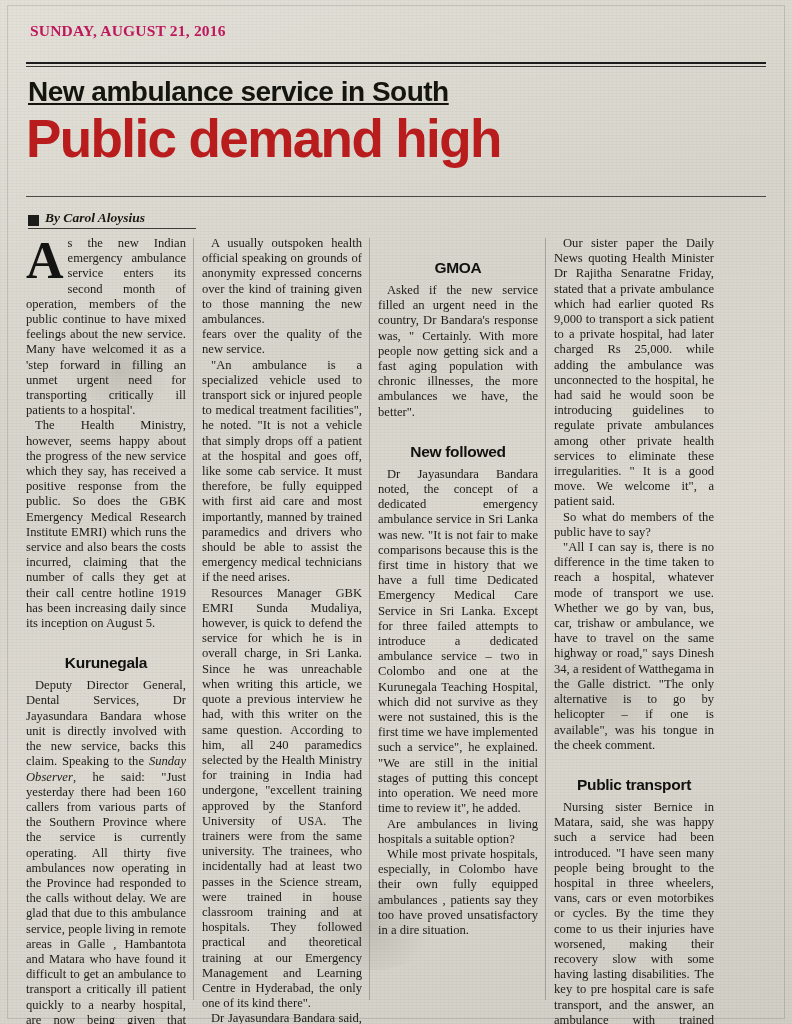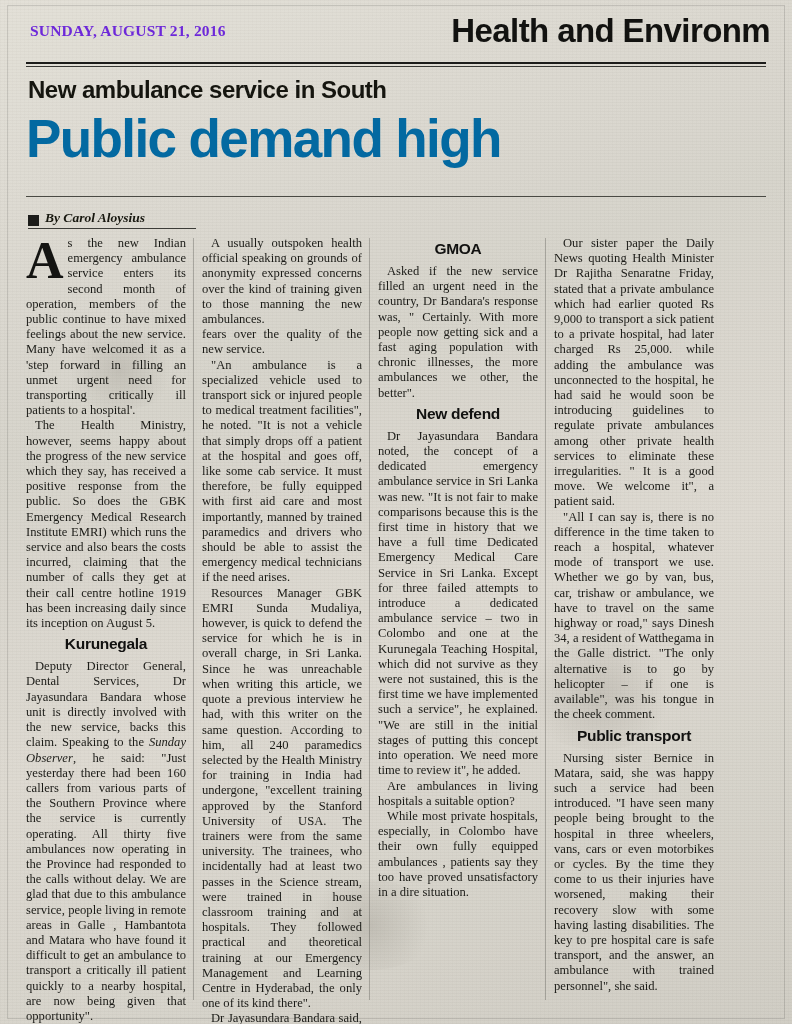--- a/index.html
+++ b/index.html
@@ -44,21 +44,21 @@
     height: 48px;
   }
   .masthead-date {
     position: absolute;
     left: 4px;
     top: 6px;
     font-family: "Liberation Serif", serif;
     font-size: 15.5px;
     font-weight: bold;
     letter-spacing: 0.2px;
-    color: #6d28d9;
+    color: #be185d;
   }
   .masthead-section {
     position: absolute;
     right: -4px;
     top: -4px;
     font-family: "Liberation Sans", sans-serif;
     font-size: 33px;
     font-weight: bold;
     letter-spacing: -0.6px;
     color: #121210;
@@ -77,36 +77,37 @@
     height: 1px;
     background: #383834;
   }
   
   .kicker {
     position: absolute;
     left: 28px;
     top: 76px;
     width: 720px;
     font-family: "Liberation Sans", sans-serif;
-    font-size: 24px;
+    font-size: 28px;
     font-weight: bold;
     letter-spacing: -0.5px;
     color: #15150f;
+    text-decoration: underline;
   }
   .headline {
     position: absolute;
     left: 26px;
     top: 112px;
     width: 740px;
     font-family: "Liberation Sans", sans-serif;
     font-size: 53px;
     font-weight: bold;
     letter-spacing: -1.6px;
     line-height: 1.02;
-    color: #0369a1;
+    color: #b91c1c;
   }
   .rule-under-head {
     position: absolute;
     left: 26px;
     top: 196px;
     width: 740px;
     height: 1px;
     background: #4a4a44;
   }
   
@@ -189,21 +190,21 @@
     line-height: 42px;
     font-weight: bold;
     margin: 4px 4px 0 0;
     color: #141412;
   }
   .subhead {
     font-family: "Liberation Sans", sans-serif;
     font-size: 15.5px;
     font-weight: bold;
     text-align: center;
-    margin: 4px 0 6px 0;
+    margin: 23px 0 6px 0;
     color: #111110;
     letter-spacing: -0.3px;
   }
   .italic { font-style: italic; }
   
   .blotch {
     position: absolute;
     border-radius: 50%;
     pointer-events: none;
     background: radial-gradient(circle, rgba(120,115,105,0.22) 0%, rgba(120,115,105,0) 70%);
@@ -215,21 +216,20 @@
 <div class="page">
   <div class="paper-texture"></div>
   <div class="sheet"></div>
 
   <div class="blotch" style="left:60px; top:330px; width:120px; height:80px;"></div>
   <div class="blotch" style="left:520px; top:640px; width:160px; height:110px;"></div>
   <div class="blotch" style="left:300px; top:880px; width:140px; height:90px;"></div>
 
   <div class="masthead">
     <div class="masthead-date">SUNDAY, AUGUST 21, 2016</div>
-    <div class="masthead-section">Health and Environm</div>
   </div>
   <div class="rule-top"></div>
   <div class="rule-top thin"></div>
 
   <div class="kicker">New ambulance service in South</div>
   <div class="headline">Public demand high</div>
   <div class="rule-under-head"></div>
 
   <div class="byline">
     <span class="byline-sq"></span>
@@ -252,31 +252,32 @@
       <p class="body">A usually outspoken health official speaking on grounds of anonymity expressed concerns over the kind of training given to those manning the new ambulances.</p>
       <p class="body noindent">fears over the quality of the new service.</p>
       <p class="body">"An ambulance is a specialized vehicle used to transport sick or injured people to medical treatment facilities", he noted. "It is not a vehicle that simply drops off a patient at the hospital and goes off, like some cab service. It must therefore, be fully equipped with first aid care and most importantly, manned by trained paramedics and drivers who should be able to assist the emergency medical technicians if the need arises.</p>
       <p class="body">Resources Manager GBK EMRI Sunda Mudaliya, however, is quick to defend the service for which he is in overall charge, in Sri Lanka. Since he was unreachable when writing this article, we quote a previous interview he had, with this writer on the same question. According to him, all 240 paramedics selected by the Health Ministry for training in India had undergone, "excellent training approved by the Stanford University of USA. The trainers were from the same university. The trainees, who incidentally had at least two passes in the Science stream, were trained in house classroom training and at hospitals. They followed practical and theoretical training at our Emergency Management and Learning Centre in Hyderabad, the only one of its kind there".</p>
       <p class="body">Dr Jayasundara Bandara said, although 88 ambulances had been brought down from India, only 35 were being used. "The balance will be used when we introduce it to the Western Province and other parts of the country", he said. However, there seems to be some confusion over extending the service to the Western Province. Mudaliya when questioned said, "Our</p>
     </div>
     <div class="col-sep"></div>
 
     <div class="col">
       <div class="subhead">GMOA</div>
-      <p class="body">Asked if the new service filled an urgent need in the country, Dr Bandara's response was, " Certainly. With more people now getting sick and a fast aging population with chronic illnesses, the more ambulances we other, the better".</p>
-      <div class="subhead">New defend</div>
+      <p class="body">Asked if the new service filled an urgent need in the country, Dr Bandara's response was, " Certainly. With more people now getting sick and a fast aging population with chronic illnesses, the more ambulances we have, the better".</p>
+      <div class="subhead">New followed</div>
       <p class="body">Dr Jayasundara Bandara noted, the concept of a dedicated emergency ambulance service in Sri Lanka was new. "It is not fair to make comparisons because this is the first time in history that we have a full time Dedicated Emergency Medical Care Service in Sri Lanka. Except for three failed attempts to introduce a dedicated ambulance service – two in Colombo and one at the Kurunegala Teaching Hospital, which did not survive as they were not sustained, this is the first time we have implemented such a service", he explained. "We are still in the initial stages of putting this concept into operation. We need more time to review it", he added.</p>
       <p class="body">Are ambulances in living hospitals a suitable option?</p>
       <p class="body">While most private hospitals, especially, in Colombo have their own fully equipped ambulances , patients say they too have proved unsatisfactory in a dire situation.</p>
 
     </div>
     <div class="col-sep"></div>
 
     <div class="col">
       <p class="body">Our sister paper the Daily News quoting Health Minister Dr Rajitha Senaratne Friday, stated that a private ambulance which had earlier quoted Rs 9,000 to transport a sick patient to a private hospital, had later charged Rs 25,000. while adding the ambulance was unconnected to the hospital, he had said he would soon be introducing guidelines to regulate private ambulances among other private health services to eliminate these irregularities. " It is a good move. We welcome it", a patient said.</p>
+      <p class="body">So what do members of the public have to say?</p>
       <p class="body">"All I can say is, there is no difference in the time taken to reach a hospital, whatever mode of transport we use. Whether we go by van, bus, car, trishaw or ambulance, we have to travel on the same highway or road," says Dinesh 34, a resident of Watthegama in the Galle district. "The only alternative is to go by helicopter – if one is available", was his tongue in the cheek comment.</p>
       <div class="subhead">Public transport</div>
       <p class="body">Nursing sister Bernice in Matara, said, she was happy such a service had been introduced. "I have seen many people being brought to the hospital in three wheelers, vans, cars or even motorbikes or cycles. By the time they come to us their injuries have worsened, making their recovery slow with some having lasting disabilities. The key to pre hospital care is safe transport, and the answer, an ambulance with trained personnel", she said.</p>
 
     </div>
 
   </div>
 </div>
 
 </body></html>

